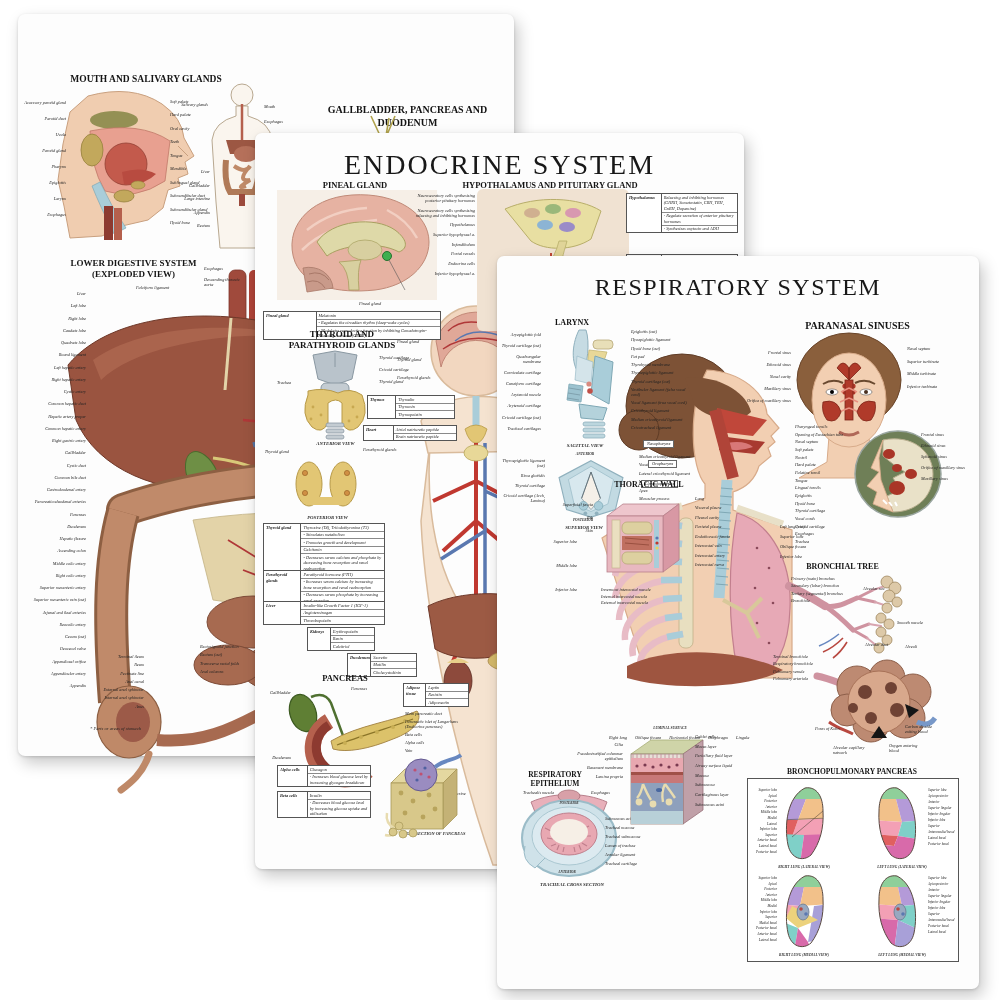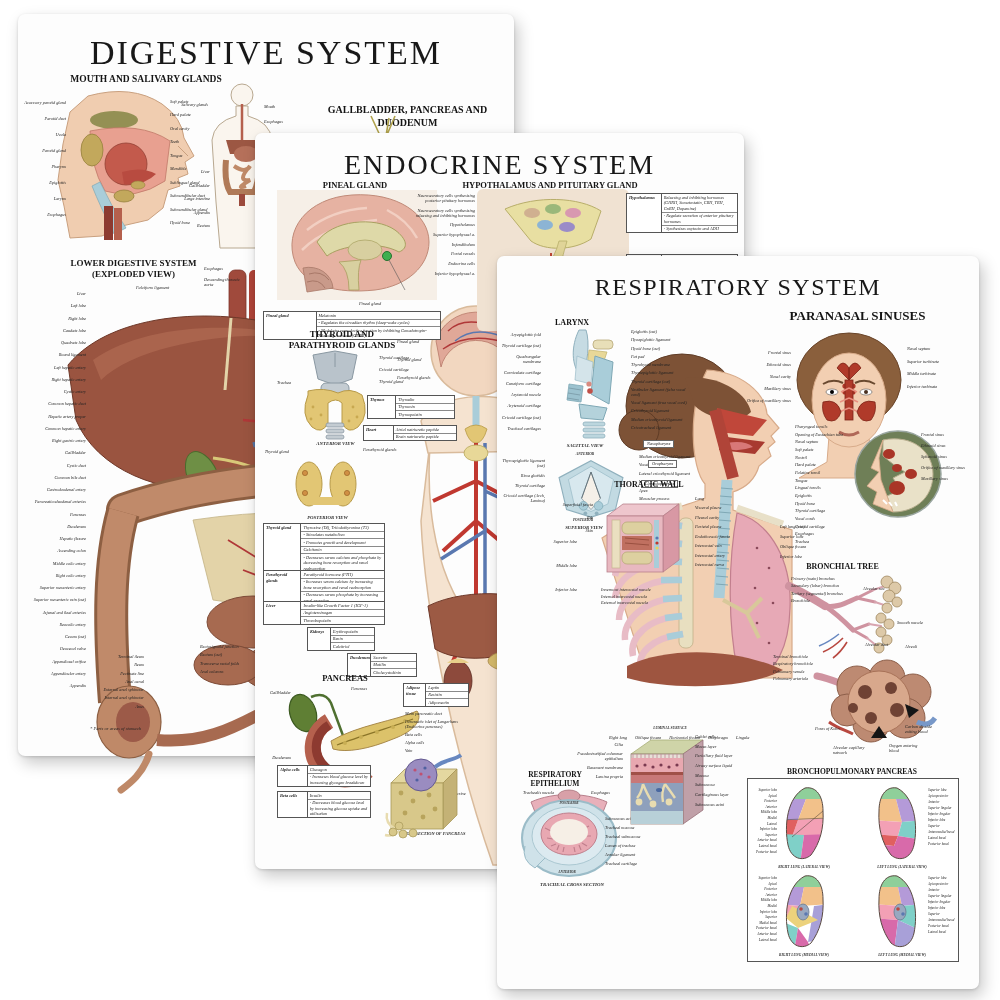--- a/index.html
+++ b/index.html
@@ -26,21 +26,20 @@
   .tbl .rows div{border-bottom:0.5px solid #8a8a8a;padding:0.5px 2px;font-style:italic;margin:0}
   .tbl .rows div:last-child{border-bottom:none}
   .pbox{position:absolute;border:1px solid #666;background:#fff;font-size:4.4px;font-style:italic;
         padding:1px 3px;text-align:center;line-height:1}
   svg{position:absolute;overflow:visible}
 </style>
 </head>
 <body>
 
 <div class="poster" style="left:18px;top:14px;width:496px;height:742px;z-index:1">
-  <div class="ptitle" style="top:20px;font-size:34px">DIGESTIVE SYSTEM</div>
   <div class="sh" style="left:28px;top:60px;width:200px;font-size:9.5px">MOUTH AND SALIVARY GLANDS</div>
 
   <svg style="left:12px;top:72px" width="190" height="155" viewBox="0 0 190 155">
     <path d="M58,10 Q102,-2 132,18 Q152,32 154,52 L164,70 L155,76 L158,88 L148,92 L150,100 L138,104 L133,122 L118,134 L92,140 L72,150 L40,152 L34,120 L28,94 L33,58 L40,26 Z" fill="#f0cdb0" stroke="#c9a07f" stroke-width="1"></path>
     <ellipse cx="84" cy="34" rx="24" ry="9" fill="#8a8a4a" opacity="0.9"></ellipse>
     <path d="M60,45 Q110,35 140,55 L135,95 Q105,115 75,105 Q60,80 60,45 Z" fill="#e8a090" stroke="#c07868" stroke-width="0.8"></path>
     <circle cx="96" cy="78" r="21" fill="#c35a4c" stroke="#933f34" stroke-width="0.8"></circle>
     <path d="M92,86 Q112,80 126,88 Q114,100 94,98 Z" fill="#b84b40"></path>
     <ellipse cx="62" cy="64" rx="11" ry="16" fill="#c2a85c" stroke="#96803c" stroke-width="0.8"></ellipse>
     <ellipse cx="94" cy="110" rx="10" ry="6" fill="#c2a85c" stroke="#96803c" stroke-width="0.8"></ellipse>
@@ -599,21 +598,21 @@
       <div>Lateral cricothyroid ligament</div>
       <div>Vocal process</div>
       <div>Apex</div>
       <div>Muscular process</div>
       <div>Arytenoid cartilage</div>
       <div>Corniculate cartilage</div>
     </div>
   <div class="cap" style="left:56px;top:262px;width:60px;font-size:3.6px">POSTERIOR</div>
   <div class="cap" style="left:52px;top:269px;width:70px">SUPERIOR VIEW</div>
 
-  <div class="sh" style="left:288px;top:52px;width:145px;font-size:13px">PARANASAL SINUSES</div>
+  <div class="sh" style="left:288px;top:64px;width:145px;font-size:10px">PARANASAL SINUSES</div>
   <svg style="left:296px;top:72px" width="112" height="150" viewBox="0 0 112 150">
     <ellipse cx="56" cy="52" rx="52" ry="47" fill="#8a5f3c" stroke="#6a452a" stroke-width="1"></ellipse>
     <path d="M36,108 L76,108 L78,134 L106,150 L6,150 L34,134 Z" fill="#f2cfb2" stroke="#d8ab8a" stroke-width="1"></path>
     <ellipse cx="56" cy="72" rx="37" ry="47" fill="#f2cfb2" stroke="#d8ab8a" stroke-width="1"></ellipse>
     <path d="M30,56 q10,-6 20,-1 M62,55 q10,-5 20,1" stroke="#6a4a30" stroke-width="2" fill="none"></path>
     <ellipse cx="39" cy="64" rx="6" ry="3" fill="#fff" stroke="#555" stroke-width="0.6"></ellipse>
       <circle cx="39" cy="64" r="2" fill="#4a3categorized020"></circle>
     <ellipse cx="73" cy="64" rx="6" ry="3" fill="#fff" stroke="#555" stroke-width="0.6"></ellipse>
       <circle cx="73" cy="64" r="2" fill="#4a3020"></circle>
     <path d="M44,40 Q50,30 56,40 L56,52 Z M68,40 Q62,30 56,40 L56,52 Z" fill="#b03a2a" stroke="#7e2418" stroke-width="0.8"></path>

